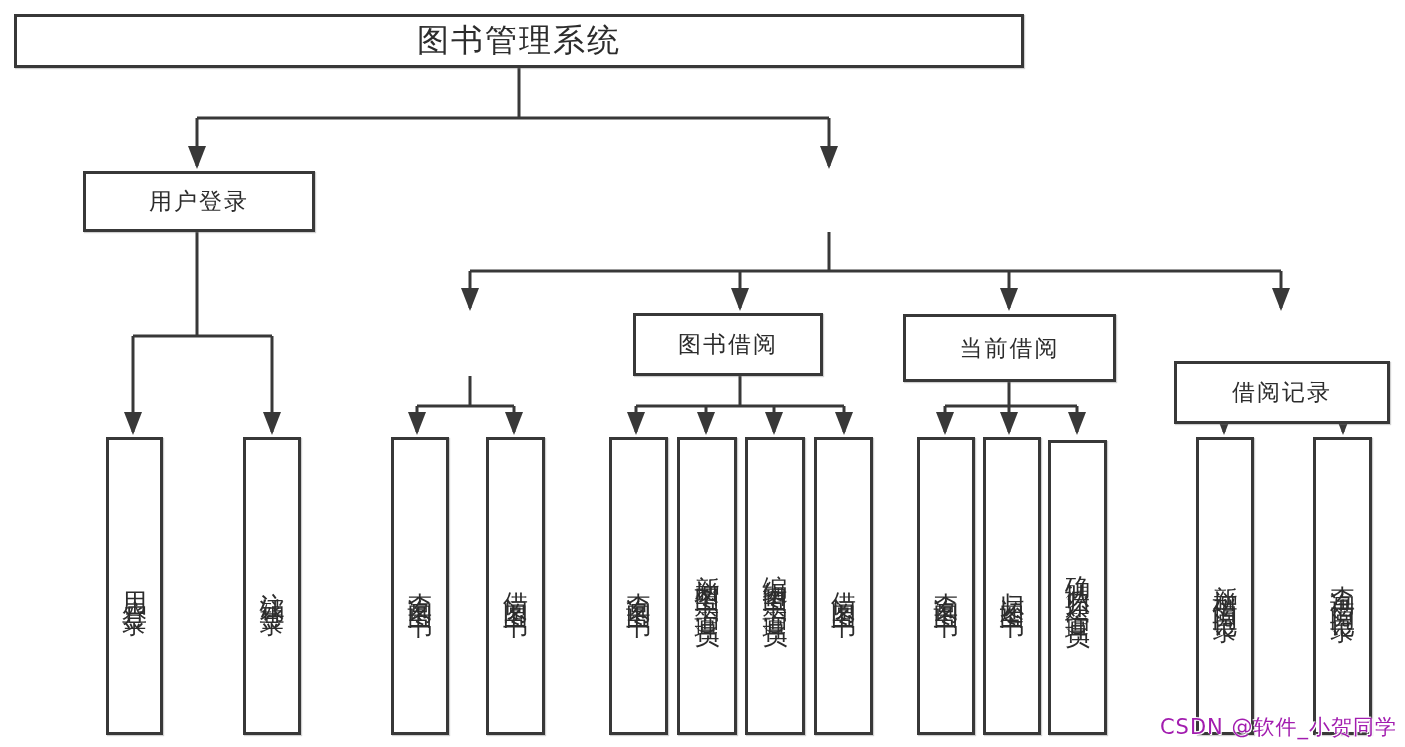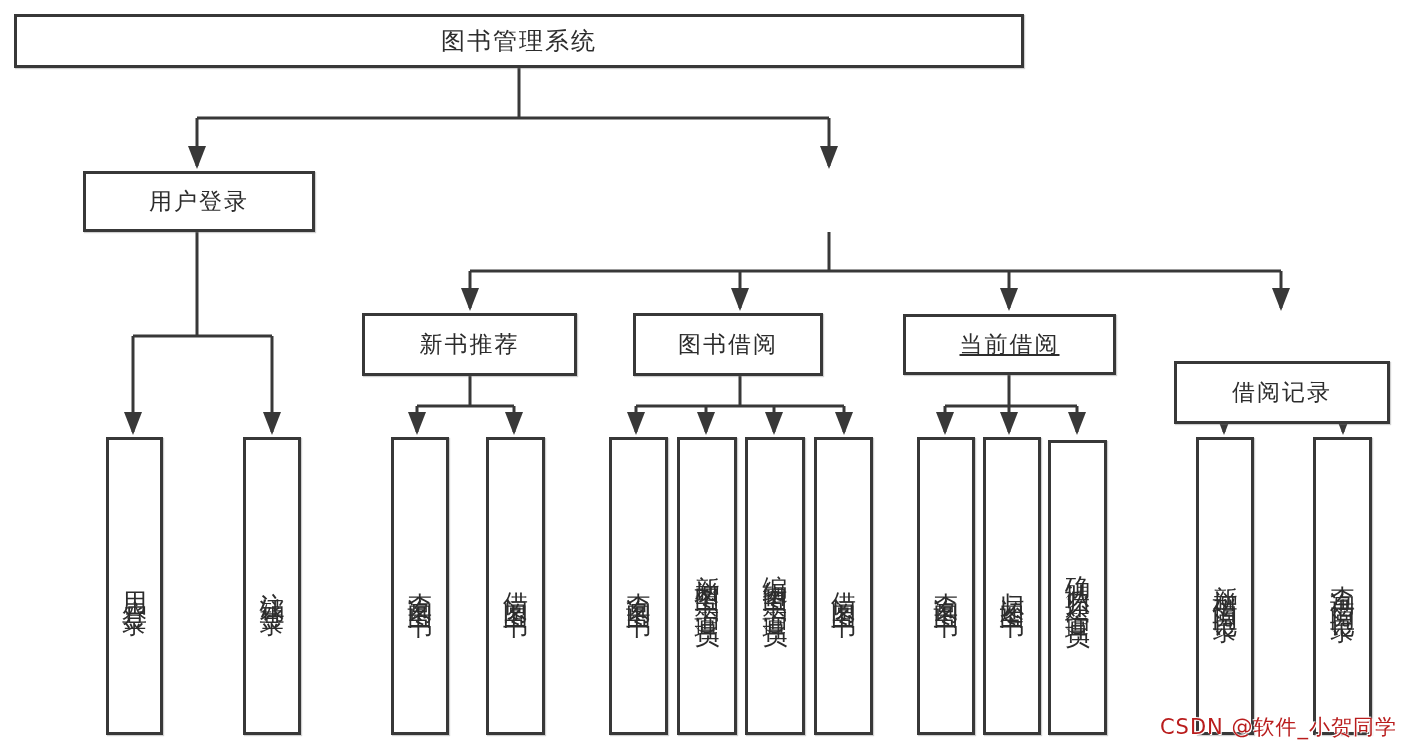--- a/index.html
+++ b/index.html
@@ -15,34 +15,34 @@
   .box {
     position:absolute;
     background:#ffffff;
     border:3px solid #383838;
     box-sizing:border-box;
     display:flex; align-items:center; justify-content:center;
     color:#2c2c2c;
     box-shadow:1px 1px 1px rgba(120,120,120,0.35);
   }
   .hlabel { font-size:23px; letter-spacing:2px; white-space:nowrap; }
-  .root-label { font-size:24px; letter-spacing:2px; }
+  .root-label { font-size:32px; letter-spacing:2px; }
   .leaf span {
     writing-mode:vertical-rl;
     text-orientation:mixed;
     font-size:25px;
     letter-spacing:7px;
     line-height:1;
     white-space:nowrap;
   }
   #watermark {
     position:absolute;
     right:8px; bottom:6px;
     font-size:21px;
-    color:#b91c1c;
+    color:#a21caf;
     letter-spacing:1px;
     text-shadow:0 0 2px #ffffff, 1px 1px 0 #ffffff, -1px -1px 0 #ffffff;
     z-index:5;
     white-space:nowrap;
   }
 </style>
 </head>
 <body>
 
 <div id="stage">
@@ -84,27 +84,24 @@
   </svg>
 
   <div class="box" style="left:14px; top:14px; width:1010px; height:54px;">
     <span class="root-label">图书管理系统</span>
   </div>
 
   <div class="box" style="left:83px; top:171px; width:232px; height:61px;">
     <span class="hlabel">用户登录</span>
   </div>
 
-  <div class="box" style="left:362px; top:313px; width:215px; height:63px;">
-    <span class="hlabel">新书推荐</span>
-  </div>
   <div class="box" style="left:633px; top:313px; width:190px; height:63px;">
     <span class="hlabel">图书借阅</span>
   </div>
-  <div class="box" style="left:903px; top:314px; width:213px; height:61px;text-decoration:underline;">
+  <div class="box" style="left:903px; top:314px; width:213px; height:68px;">
     <span class="hlabel">当前借阅</span>
   </div>
   <div class="box" style="left:1174px; top:313px; width:216px; height:63px;margin-top:48px;">
     <span class="hlabel">借阅记录</span>
   </div>
 
   <div class="box leaf" style="left:106px; top:437px; width:57px; height:298px;">
     <span>用户登录</span>
   </div>
   <div class="box leaf" style="left:243px; top:437px; width:58px; height:298px;">

